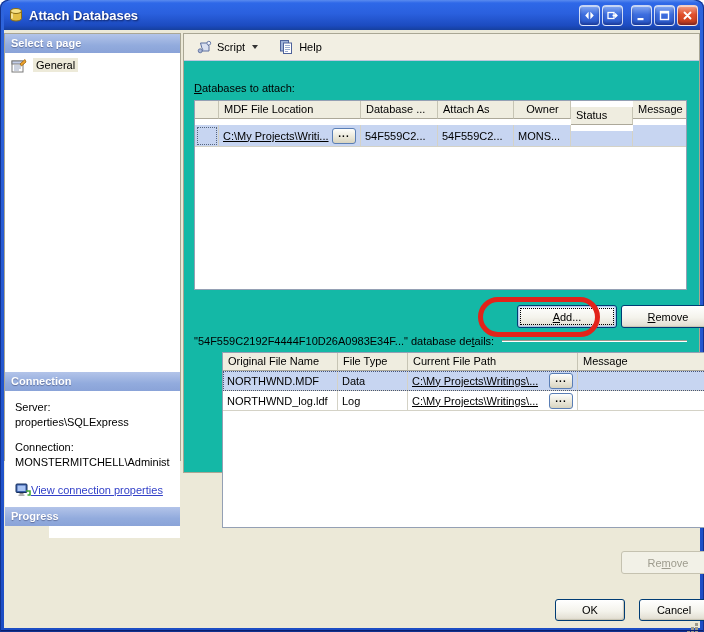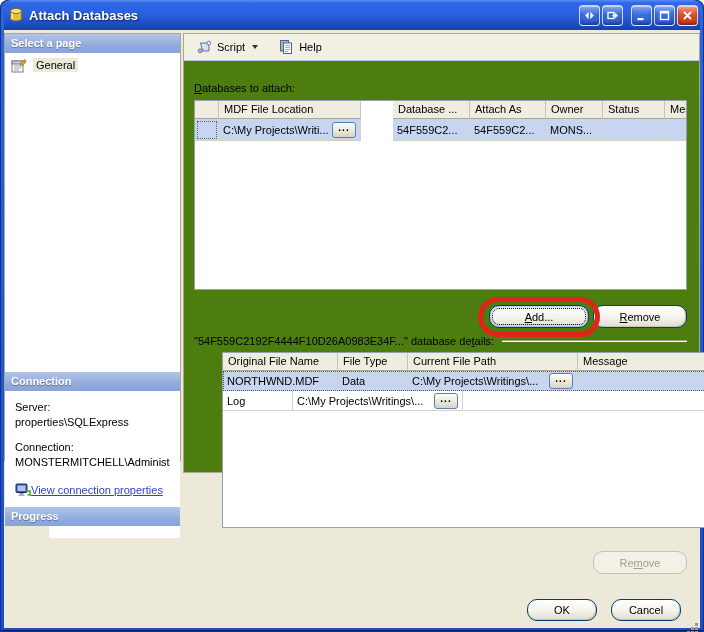--- a/index.html
+++ b/index.html
@@ -70,21 +70,21 @@
     border:1px solid #A9A694; background:#ECE9D8; display:flex; flex-direction:column;
   }
   .toolbar{
     height:27px; flex:0 0 27px; background:#F2EFE3;
     border-bottom:1px solid #BCC7DE;
     display:flex; align-items:center; gap:8px; padding:0 6px;
   }
   .tbtn{ display:inline-flex; align-items:center; gap:5px; background:transparent; border:1px solid transparent; font:11px "Liberation Sans",sans-serif; padding:2px 5px; cursor:default; }
   .drop-arrow{ width:0; height:0; border-left:3.5px solid transparent; border-right:3.5px solid transparent; border-top:4px solid #333; margin-left:2px; }
 
-  .content{ position:relative; flex:1; background:#4d7c0f; }
+  .content{ position:relative; flex:1; background:#14b8a6; }
 
   .field-label{ position:absolute; left:10px; }
   .u{ text-decoration:underline; }
 
   
   .xtable{
     position:absolute; left:10px; width:493px; background:#fff;
     border:1px solid #94A0B4; display:flex; flex-direction:column; overflow:hidden;
   }
   .trow{ display:flex; flex:0 0 auto; }
@@ -96,50 +96,50 @@
     border-right:1px solid #D4D2C6; border-bottom:1px solid #D4D2C6;
     padding:0 4px; white-space:nowrap; overflow:hidden; display:flex; align-items:center;
   }
   .drow{ height:22px; }
   .drow.sel .cell{ background:#C7D5F1; }
   .filler{ flex:1 1 auto; background:#fff; }
 
   
   .t1 .c0{ width:24px; flex:0 0 24px; }
   .t1 .c1{ width:142px; flex:0 0 142px; }
-  .t1 .c2{ width:77px; flex:0 0 77px;margin-left:32px; }
+  .t1 .c2{ width:77px; flex:0 0 77px; }
   .t1 .c3{ width:76px; flex:0 0 76px; }
-  .t1 .c4{ width:57px; flex:0 0 57px; }
-  .t1 .c5{ width:62px; flex:0 0 62px; }
+  .t1 .c4{ width:57px; flex:0 0 57px;text-align:center; }
+  .t1 .c5{ width:62px; flex:0 0 62px;margin-top:6px; }
   .t1 .c6{ flex:1 1 auto; border-right:none !important; }
   .sel-cell{ outline:1px dotted #55657F; outline-offset:-3px; }
 
   
   .t2 .d0{ width:115px; flex:0 0 115px; }
   .t2 .d1{ width:70px; flex:0 0 70px; }
   .t2 .d2{ width:170px; flex:0 0 170px; }
   .t2 .d3{ flex:1 1 auto; border-right:none !important; }
   .t2 .drow{ height:20px; }
   .t2 .drow.sel{ outline:1px dotted #44547A; outline-offset:-1px; }
 
-  .cell-text{ overflow:hidden; white-space:nowrap; }
+  .cell-text{ overflow:hidden; white-space:nowrap;text-decoration:underline; }
   .browse{
     margin-left:auto; width:24px; height:16px; flex:0 0 24px;
     border:1px solid #5A7EB5; border-radius:3px;
     background:linear-gradient(180deg,#FEFEFB,#E9E6D8 60%,#D8D4C0);
     font:bold 10px "Liberation Sans",sans-serif; line-height:10px; letter-spacing:1px;
     cursor:default; padding:0 0 4px 0;
   }
 
   
   .xpbtn{
-    position:absolute; height:23px; border:1px solid #003C74; border-radius:10px;
+    position:absolute; height:23px; border:1px solid #003C74; border-radius:3px;
     background:linear-gradient(180deg,#FFFFFF 0%,#F4F3EC 55%,#E0DCCF 100%);
     box-shadow:inset -1px -1px 1px #C8C4B2;
-    font:11px "Liberation Sans",sans-serif; cursor:default;
+    font:11px "Liberation Sans",sans-serif; cursor:default;margin-left:28px;
   }
   .btn-add{ left:305px; top:244px; width:100px; box-shadow:inset 0 0 2px 1px #9DBDEE; outline:1px dotted #000; outline-offset:-4px; }
   .btn-remove-top{ left:409px; top:244px; width:94px; }
   .btn-remove-bottom{
     left:409px; top:490px; width:94px;
     color:#9E9C8E; border-color:#C5C2B0; background:#F2F1E7; box-shadow:none;
   }
 
   .annotation{
     position:absolute; left:294px; top:236px; width:122px; height:40px;
@@ -323,20 +323,21 @@
           <div class="trow drow sel">
             <div class="cell d0">NORTHWND.MDF</div>
             <div class="cell d1">Data</div>
             <div class="cell d2">
               <span class="cell-text">C:\My Projects\Writings\...</span>
               <button class="browse">...</button>
             </div>
             <div class="cell d3"></div>
           </div>
           <div class="trow drow">
+            <div class="cell d0">NORTHWND_log.ldf</div>
             <div class="cell d1">Log</div>
             <div class="cell d2">
               <span class="cell-text">C:\My Projects\Writings\...</span>
               <button class="browse">...</button>
             </div>
             <div class="cell d3"></div>
           </div>
           <div class="filler"></div>
         </div>
 

